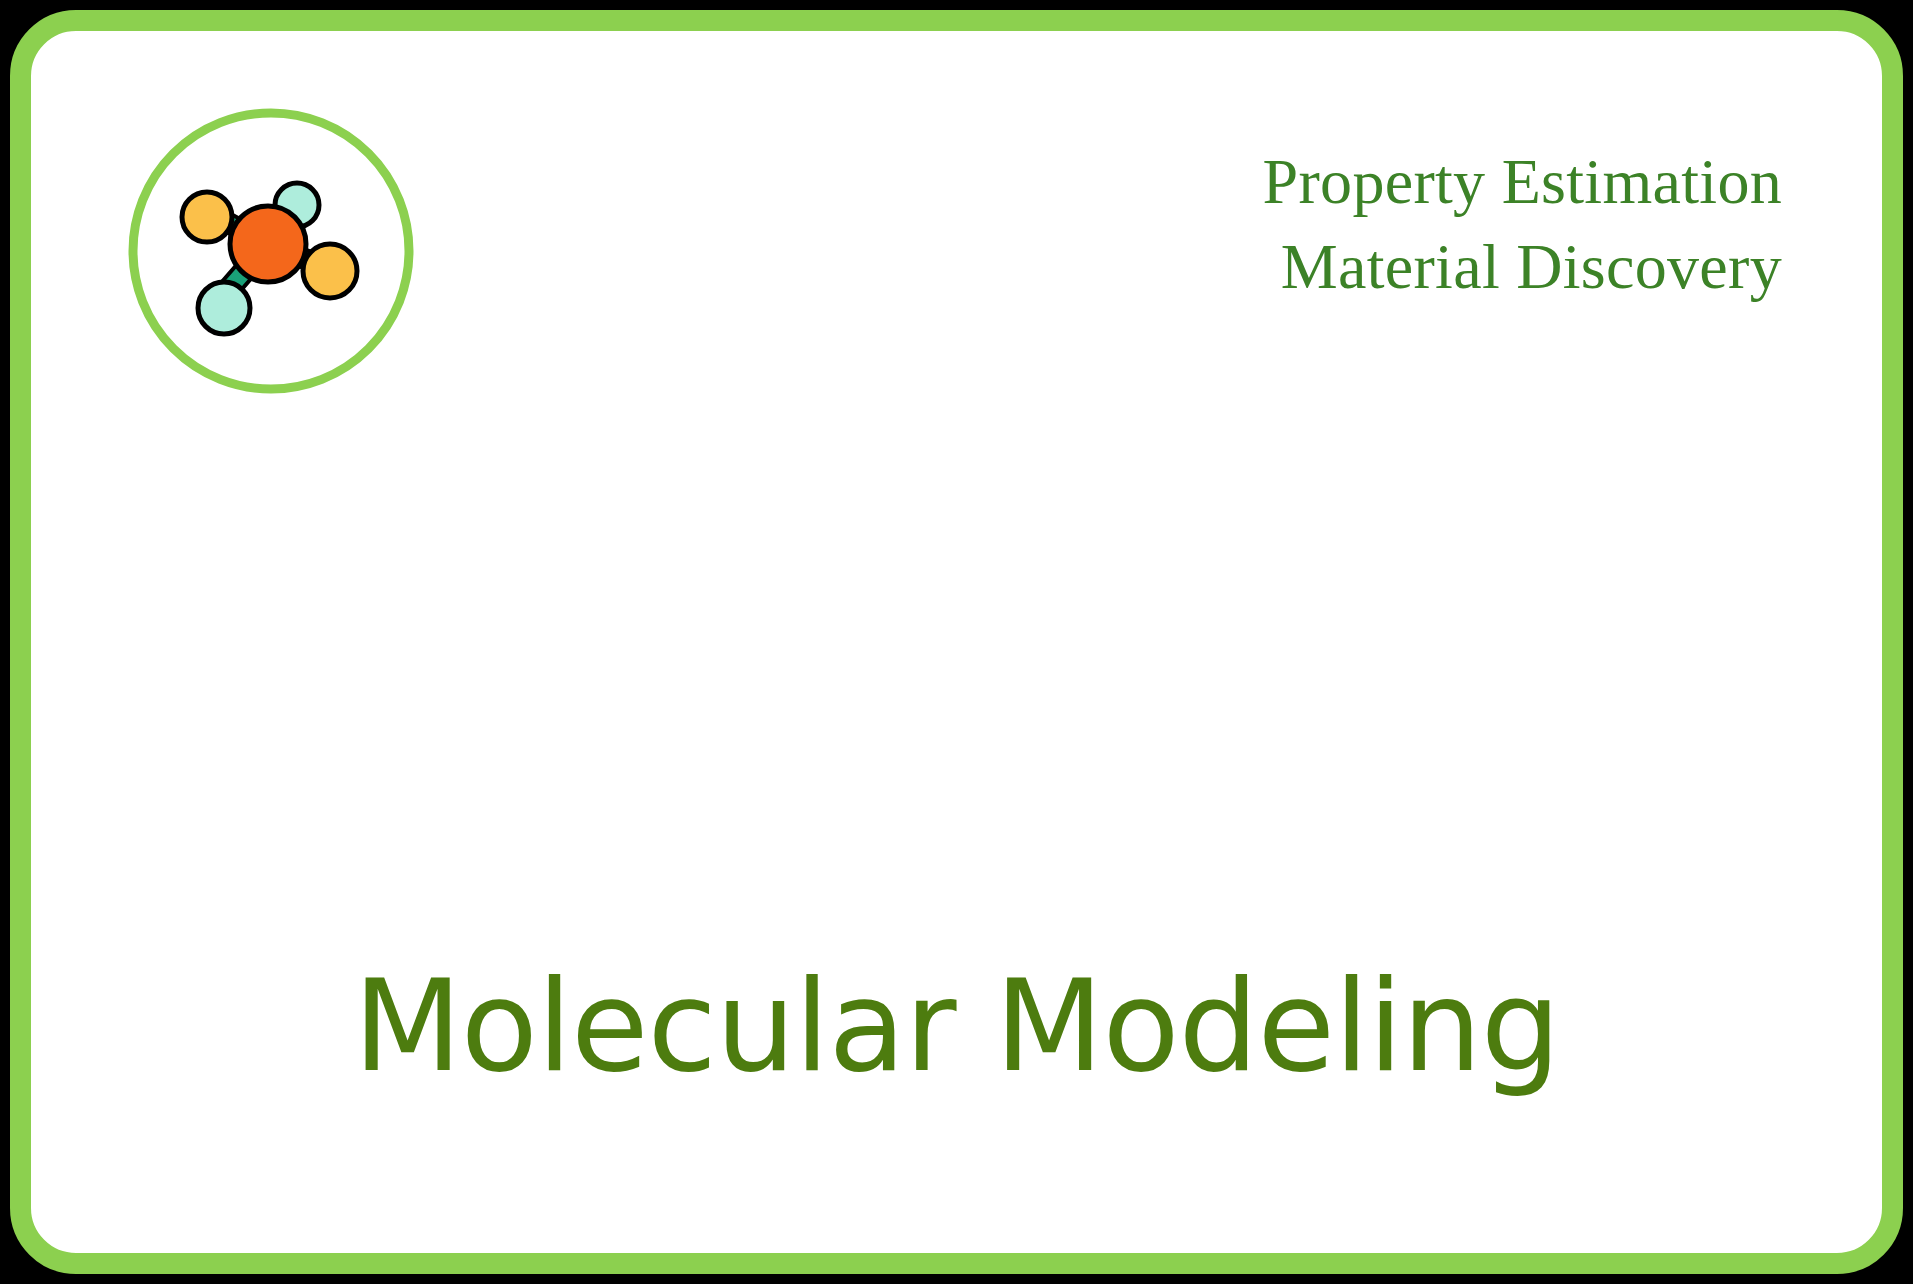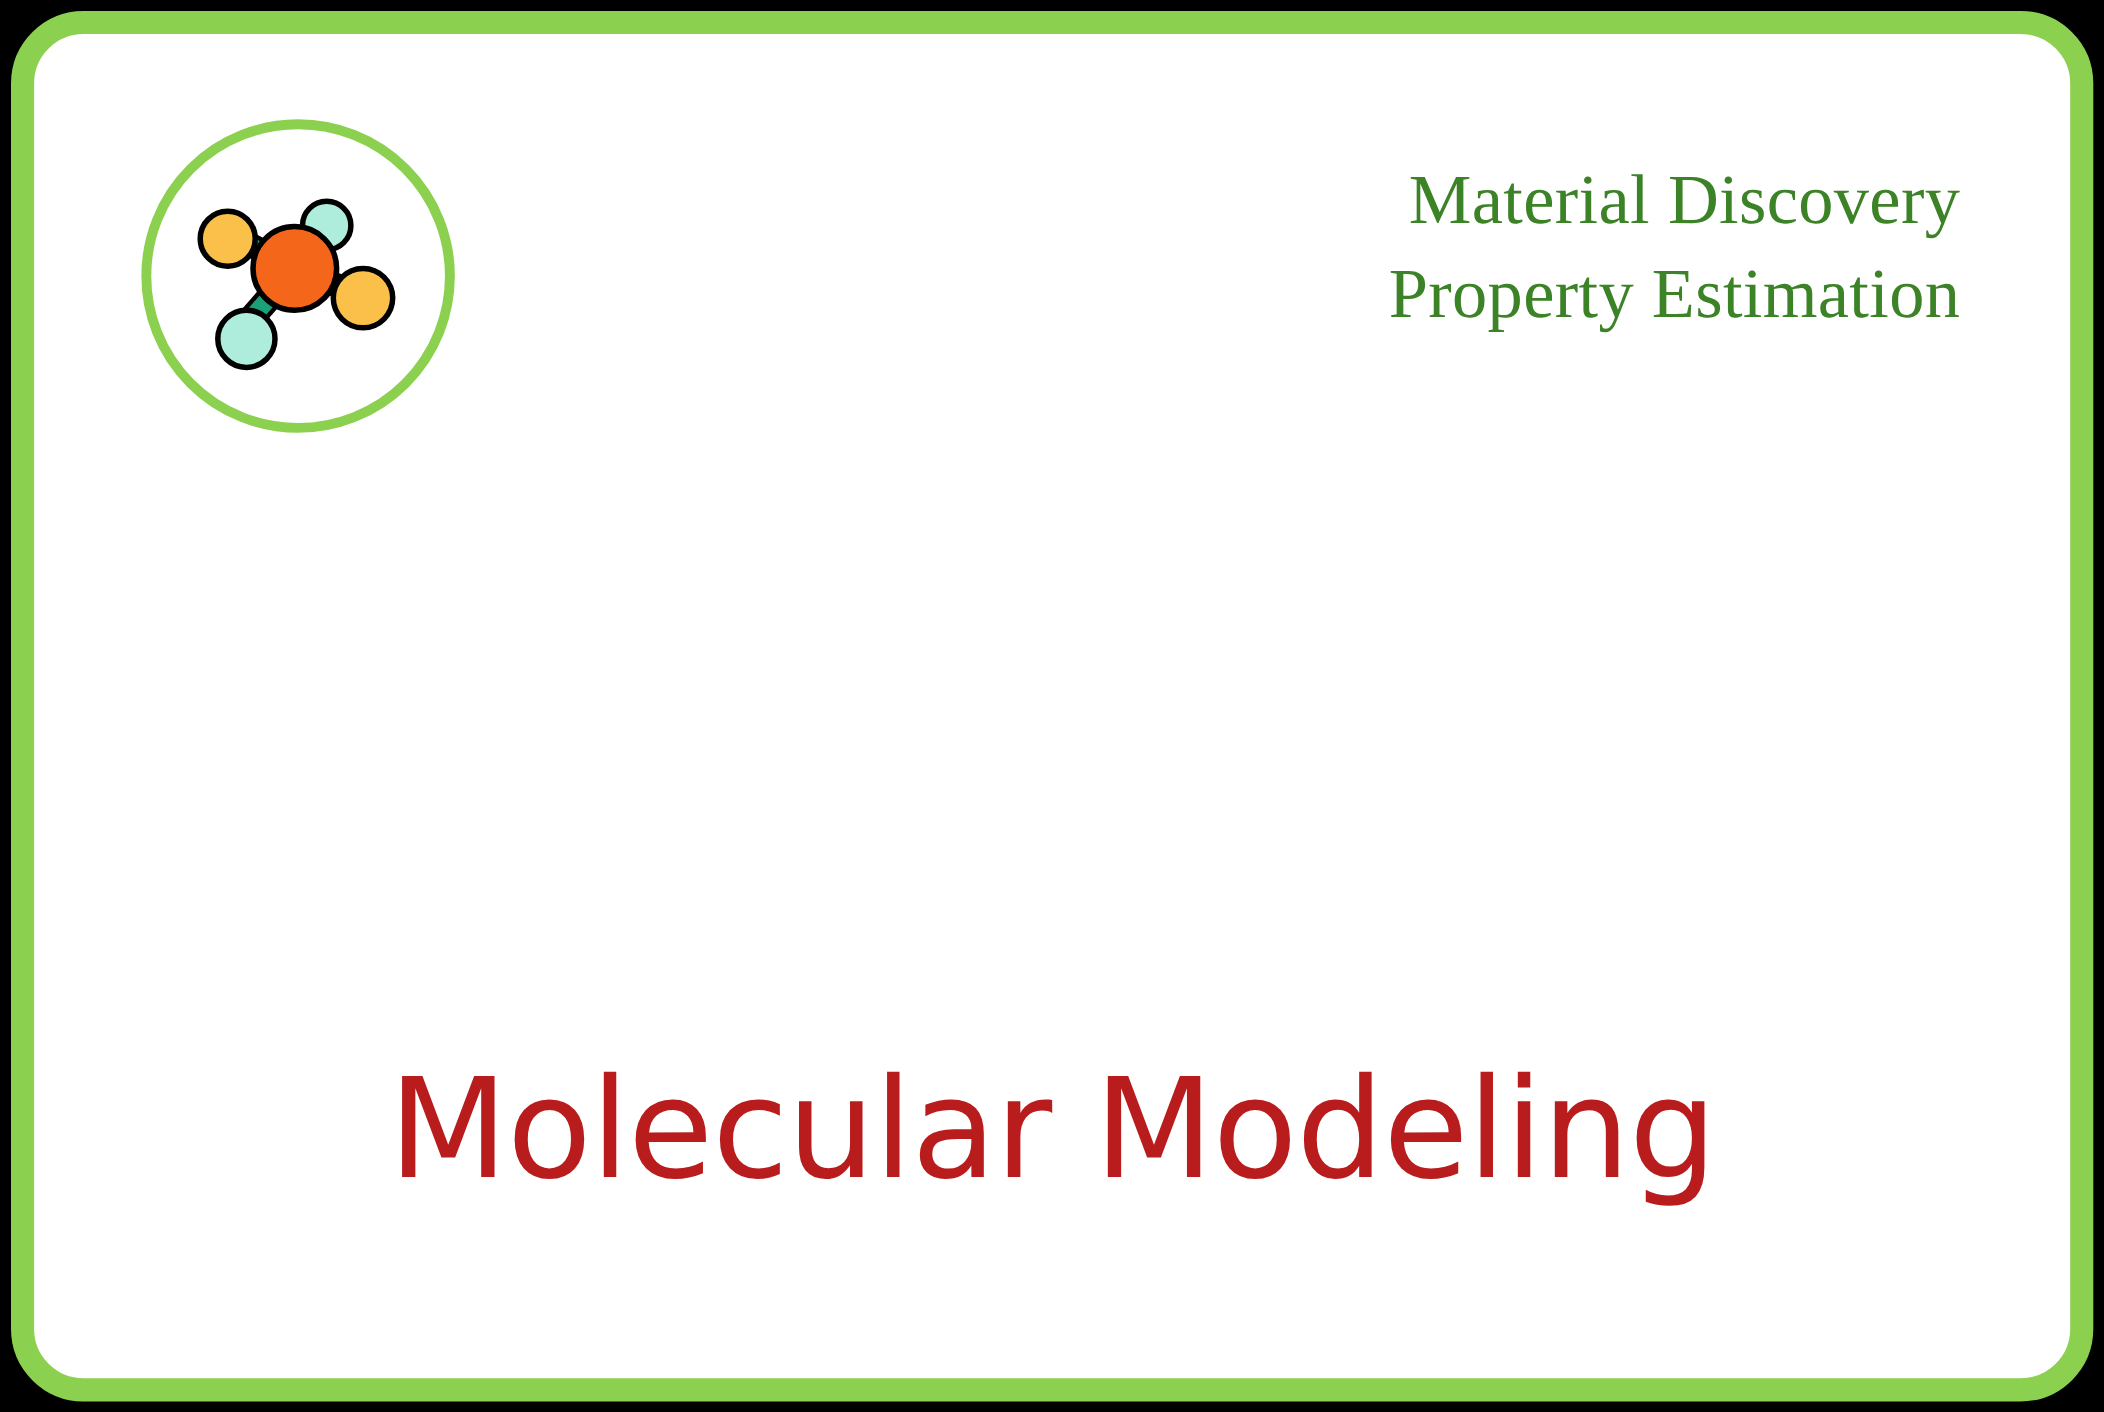--- a/index.html
+++ b/index.html
@@ -99,19 +99,19 @@
       <circle cx="81" cy="111" r="25" fill="#FBC04A" stroke="#000000" stroke-width="5"></circle>
       <circle cx="171" cy="99" r="22" fill="#AEEDDC" stroke="#000000" stroke-width="5"></circle>
       <circle cx="204" cy="165" r="27" fill="#FBC04A" stroke="#000000" stroke-width="5"></circle>
       <circle cx="98" cy="202" r="26" fill="#AEEDDC" stroke="#000000" stroke-width="5"></circle>
 
       <circle cx="142" cy="138" r="38" fill="#F4671B" stroke="#000000" stroke-width="5"></circle>
     </svg>
   </div>
 
   <div id="subject-lines" style="color: rgb(60, 130, 39);">
+    <span class="subject-line">Property Estimation</span>
     <span class="subject-line">Material Discovery</span>
-    <span class="subject-line">Property Estimation</span>
   </div>
 
-  <div id="main-title" style="color: #b91c1c;">Molecular Modeling</div>
+  <div id="main-title" style="color: #4d7c0f;">Molecular Modeling</div>
 
 </div>
 
 </body></html>

